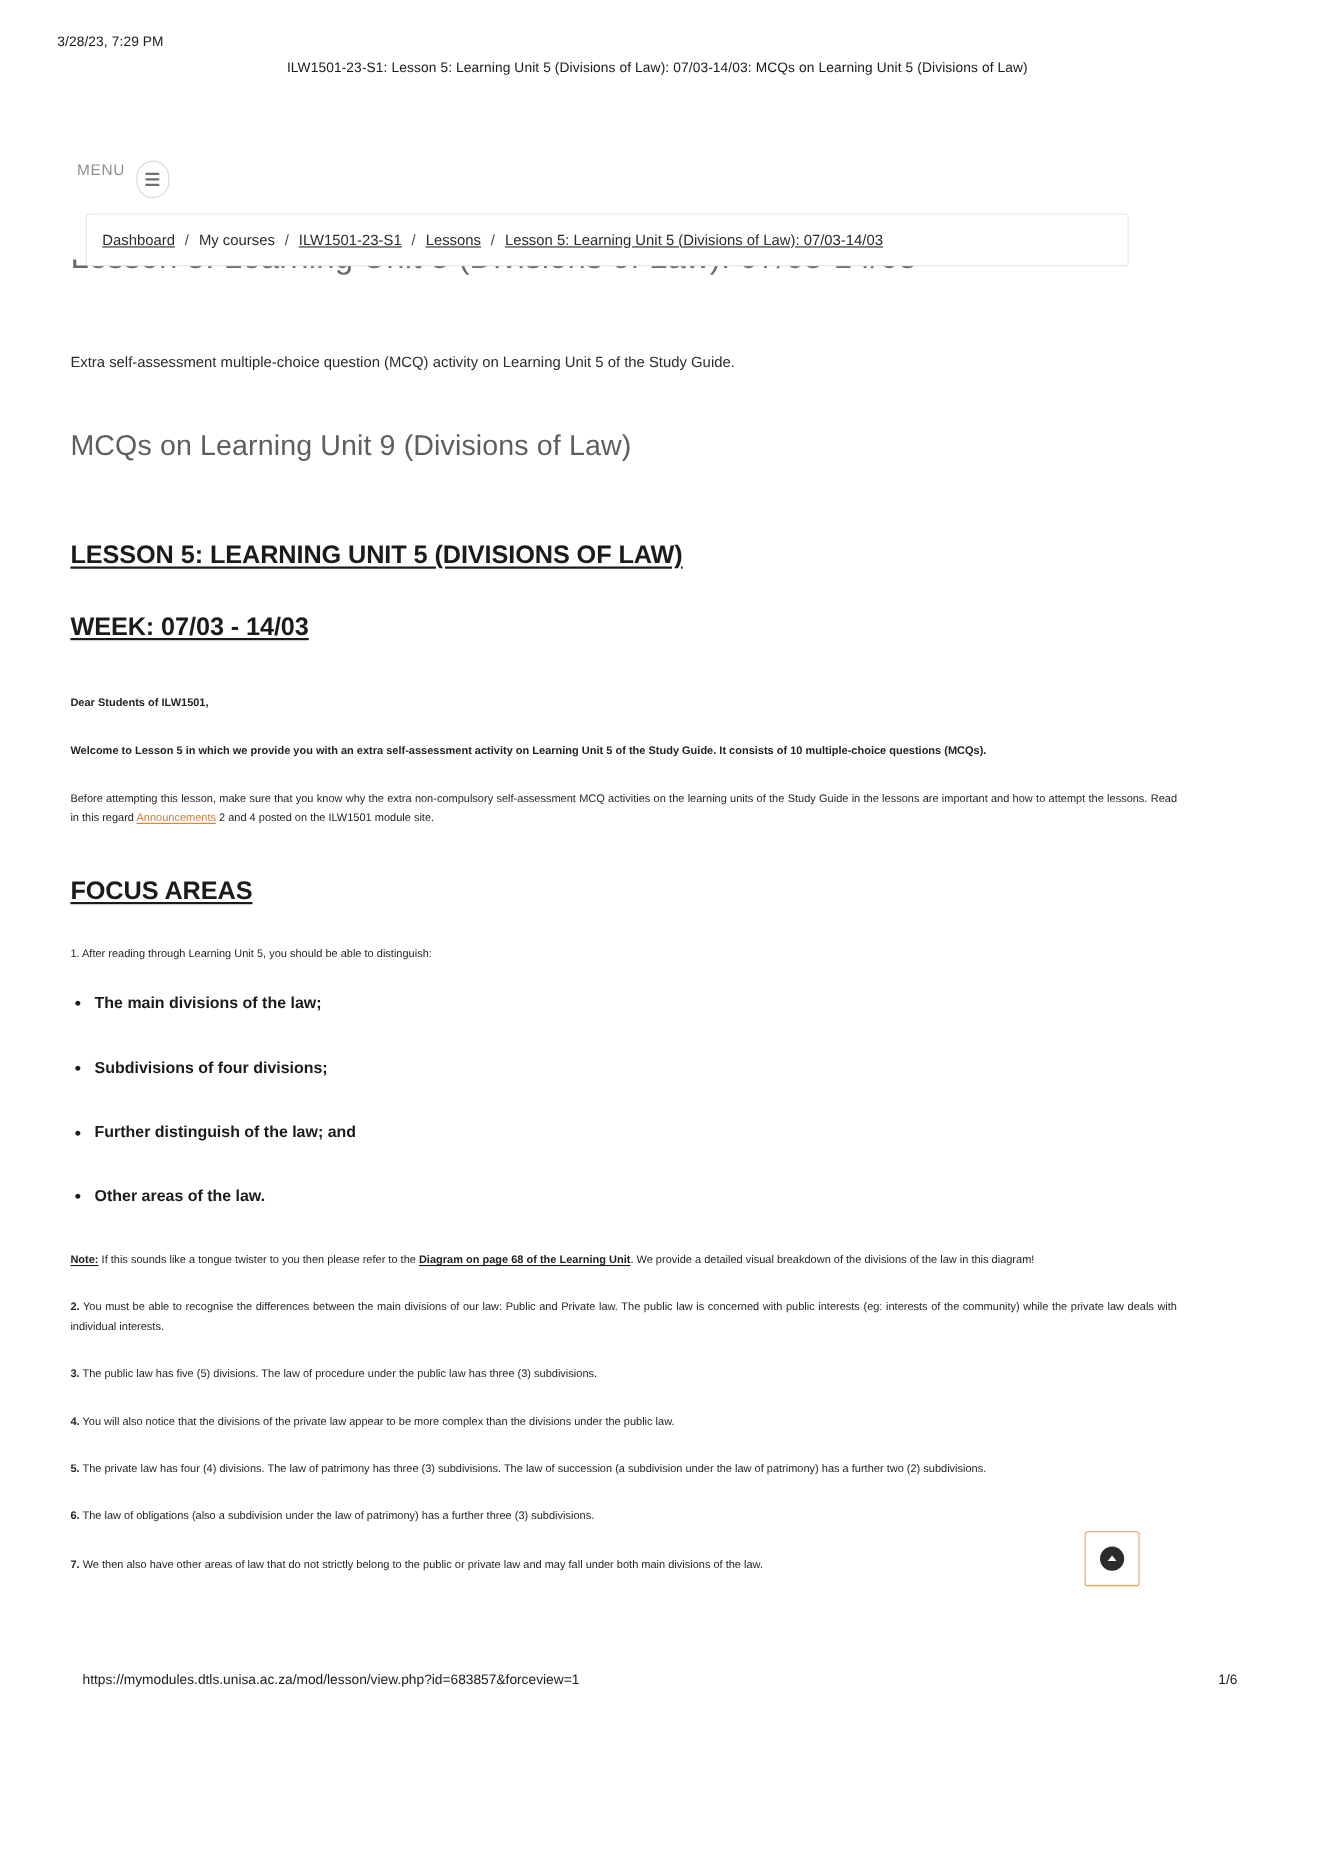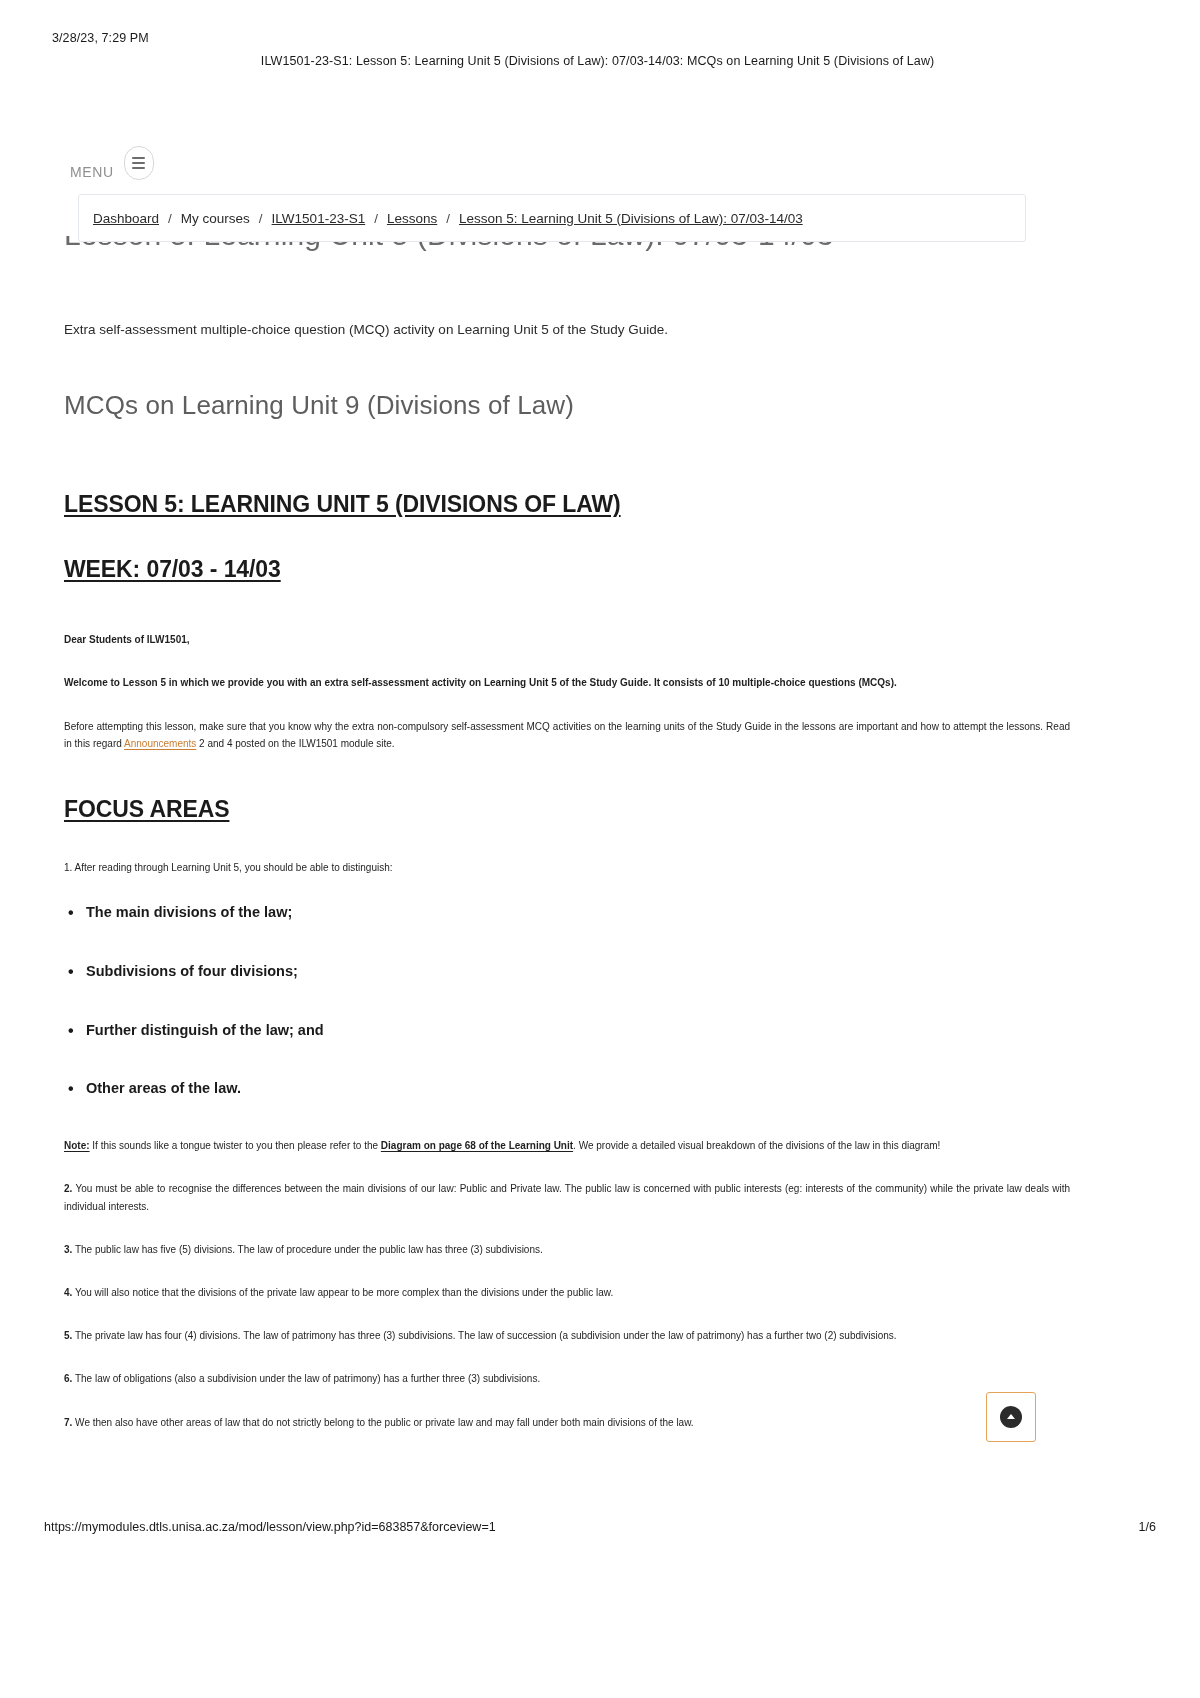--- a/index.html
+++ b/index.html
@@ -26,21 +26,21 @@
     letter-spacing: 0.1px;
   }
   .print-header .ph-date { margin-left: 52px; white-space: nowrap; }
   .print-header .ph-title { margin-left: 112px; white-space: nowrap; margin-top: 46px; }
 
   
   .menu-row {
     position: absolute;
     top: 146px; left: 70px;
     display: flex;
-    align-items: flex-end;
+    align-items: flex-start;
     gap: 10px;
   }
   .menu-label {
     font-size: 14px;
     color: #8f8f8f;
     letter-spacing: 0.6px;
   }
   .hamburger-btn {
     width: 30px; height: 34px;
     border: 1px solid #d8d8d8;
@@ -198,21 +198,21 @@
   .scroll-top .circle svg { display: block; }
 
   
   .print-footer {
     position: absolute;
     left: 0; right: 0;
     top: 1520px;
     display: flex;
     align-items: center;
     justify-content: space-between;
-    padding: 0 44px;
+    padding: 0 75px;
     font-size: 12.5px;
     color: #1a1a1a;
   }
 </style>
 </head>
 <body>
 
 <div class="print-header">
   <span class="ph-date">3/28/23, 7:29 PM</span>
   <span class="ph-title">ILW1501-23-S1: Lesson 5: Learning Unit 5 (Divisions of Law): 07/03-14/03: MCQs on Learning Unit 5 (Divisions of Law)</span>

